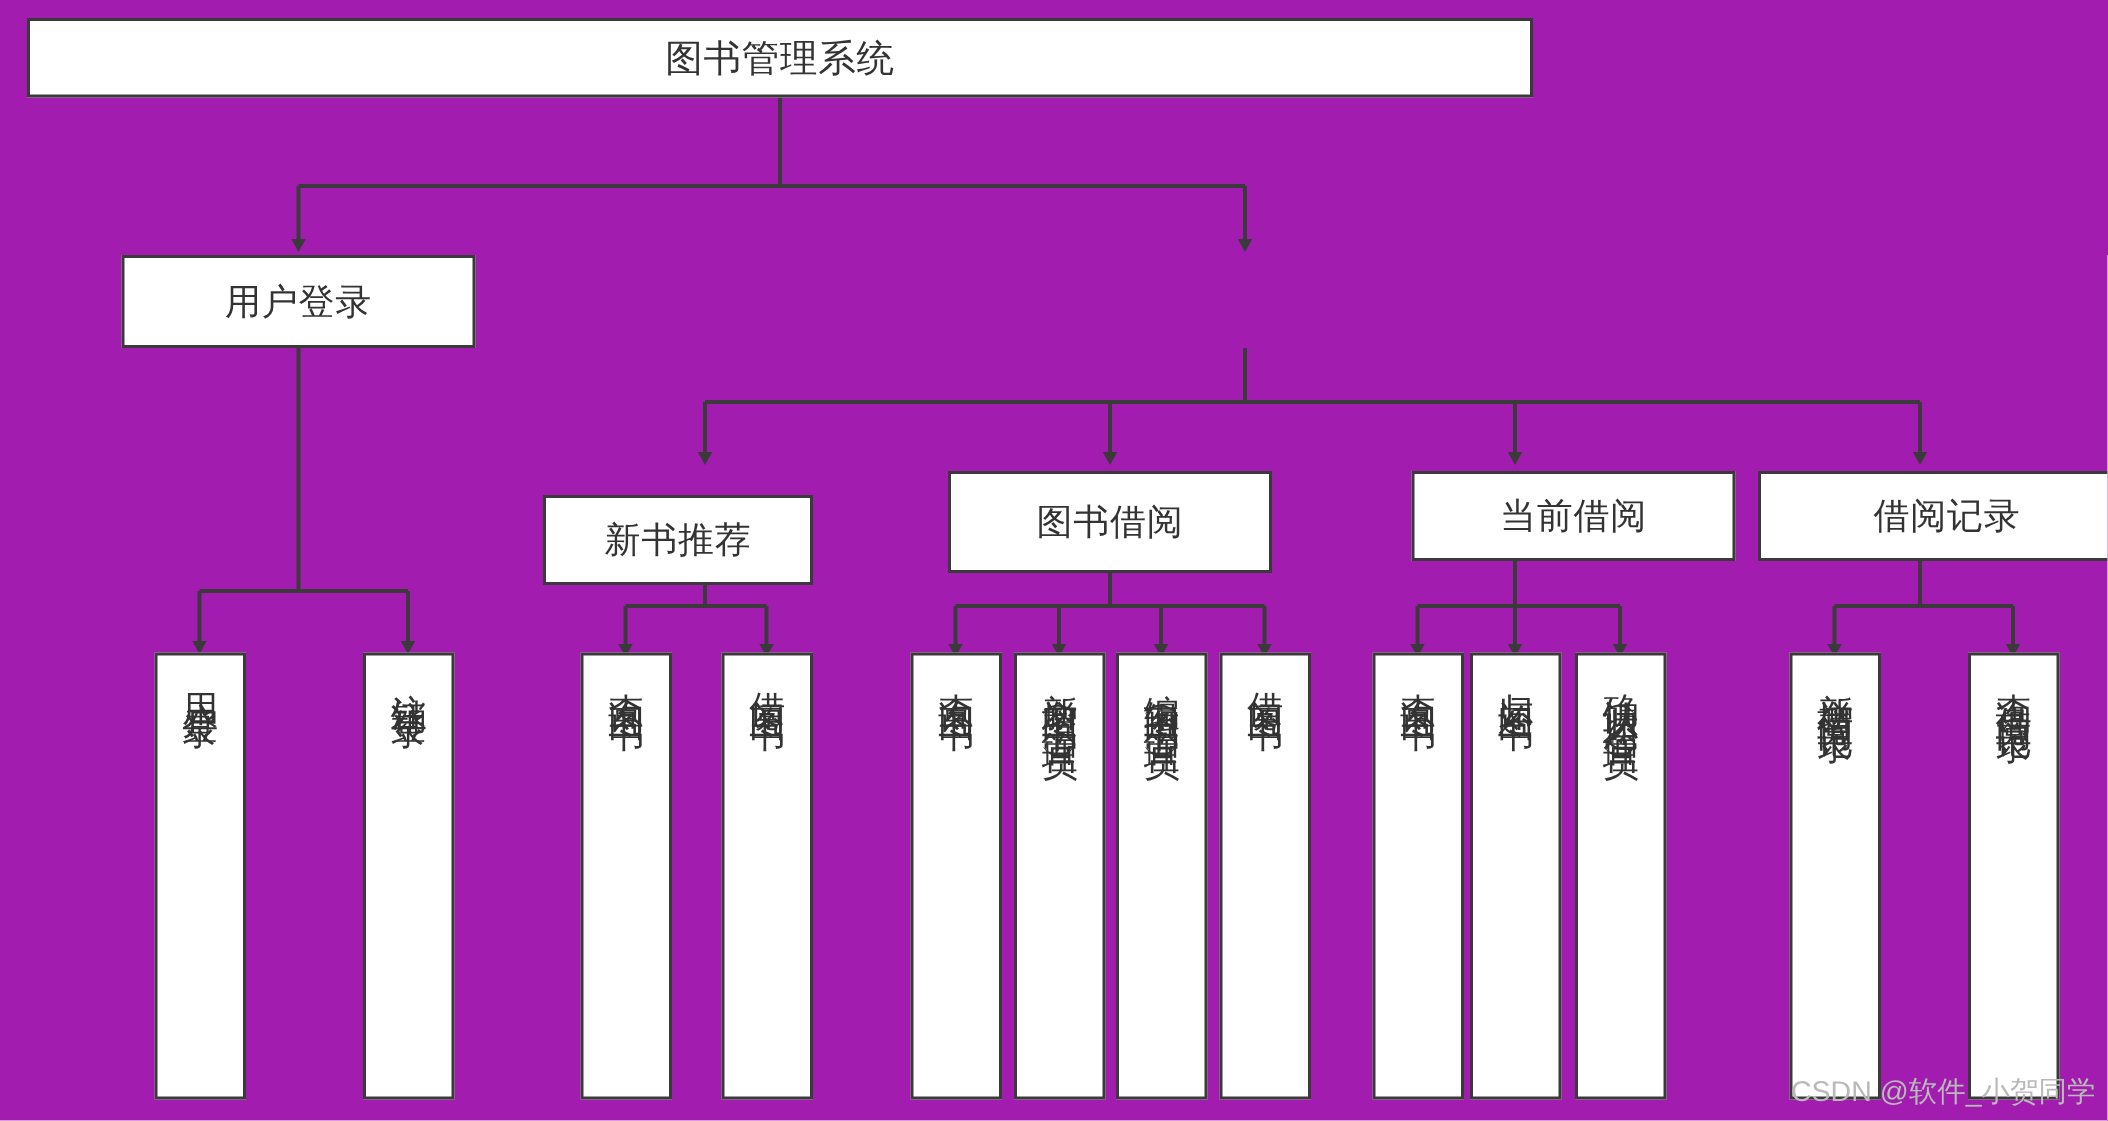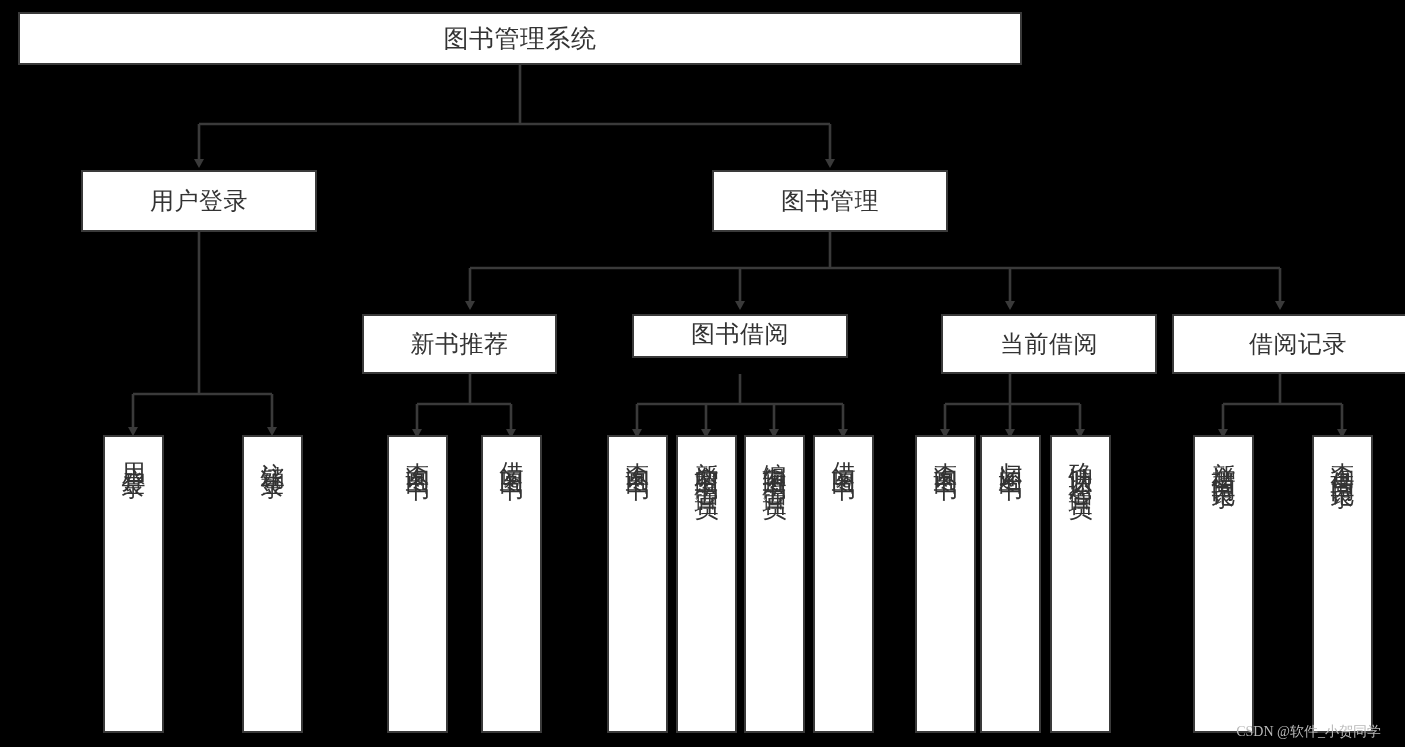--- a/index.html
+++ b/index.html
@@ -8,21 +8,21 @@
     padding: 0;
     background: #ffffff;
   }
   body {
     font-family: "DejaVu Sans", "Liberation Sans", sans-serif;
   }
   #diagram-root {
     position: relative;
     width: 1405px;
     height: 747px;
-    background: #000000;
+    background: #a21caf;
     overflow: hidden;
   }
   svg.wires {
     position: absolute;
     left: 0;
     top: 0;
     width: 1405px;
     height: 747px;
     pointer-events: none;
   }
@@ -57,27 +57,27 @@
   .node.vert .label {
     writing-mode: vertical-rl;
     text-orientation: upright;
     font-size: 24px;
     line-height: 1;
     letter-spacing: 5px;
     white-space: nowrap;
   }
   #watermark {
     position: absolute;
-    right: 24px;
+    right: 8px;
     bottom: 6px;
-    font-size: 14px;
+    font-size: 19px;
     color: #b9b9b9;
     z-index: 5;
     white-space: nowrap;
-    font-family: Liberation Serif, serif;
+    font-family: Liberation Sans, sans-serif;
   }
 </style>
 </head>
 <body>
 
 <div id="diagram-root">
 
   <svg class="wires" viewBox="0 0 1405 747" xmlns="http://www.w3.org/2000/svg">
     <defs>
       <marker id="arrow" markerWidth="9" markerHeight="10" refX="1" refY="5" orient="auto" markerUnits="userSpaceOnUse">
@@ -128,28 +128,25 @@
     </g>
   </svg>
 
   <div class="node horiz lvl1" style="left:18px; top:12px; width:1004px; height:53px;">
     <span class="label">图书管理系统</span>
   </div>
 
   <div class="node horiz" style="left:81px; top:170px; width:236px; height:62px;">
     <span class="label">用户登录</span>
   </div>
-  <div class="node horiz" style="left:712px; top:170px; width:236px; height:62px;">
-    <span class="label">图书管理</span>
-  </div>
 
-  <div class="node horiz" style="left:362px; top:314px; width:195px; height:60px;">
+  <div class="node horiz" style="left:362px; top:330px; width:180px; height:60px;">
     <span class="label">新书推荐</span>
   </div>
-  <div class="node horiz" style="left:632px; top:314px; width:216px; height:44px;font-family:Liberation Mono, monospace;">
+  <div class="node horiz" style="left:632px; top:314px; width:216px; height:68px;">
     <span class="label">图书借阅</span>
   </div>
   <div class="node horiz" style="left:902px; top:314px; width:216px; height:60px;margin-left:39px;">
     <span class="label">当前借阅</span>
   </div>
   <div class="node horiz" style="left:1172px; top:314px; width:252px; height:60px;">
     <span class="label">借阅记录</span>
   </div>
 
   <div class="node vert" style="left:103px; top:435px; width:61px; height:298px;">

